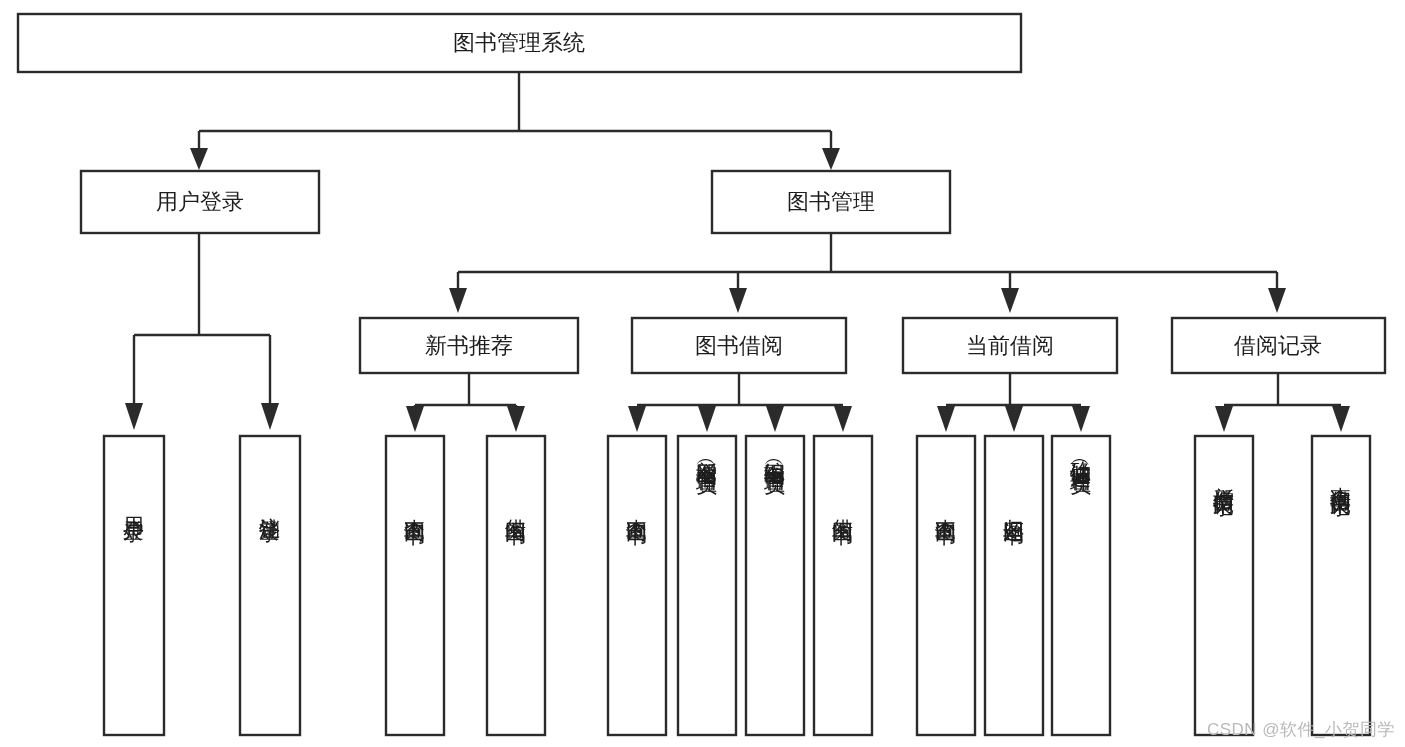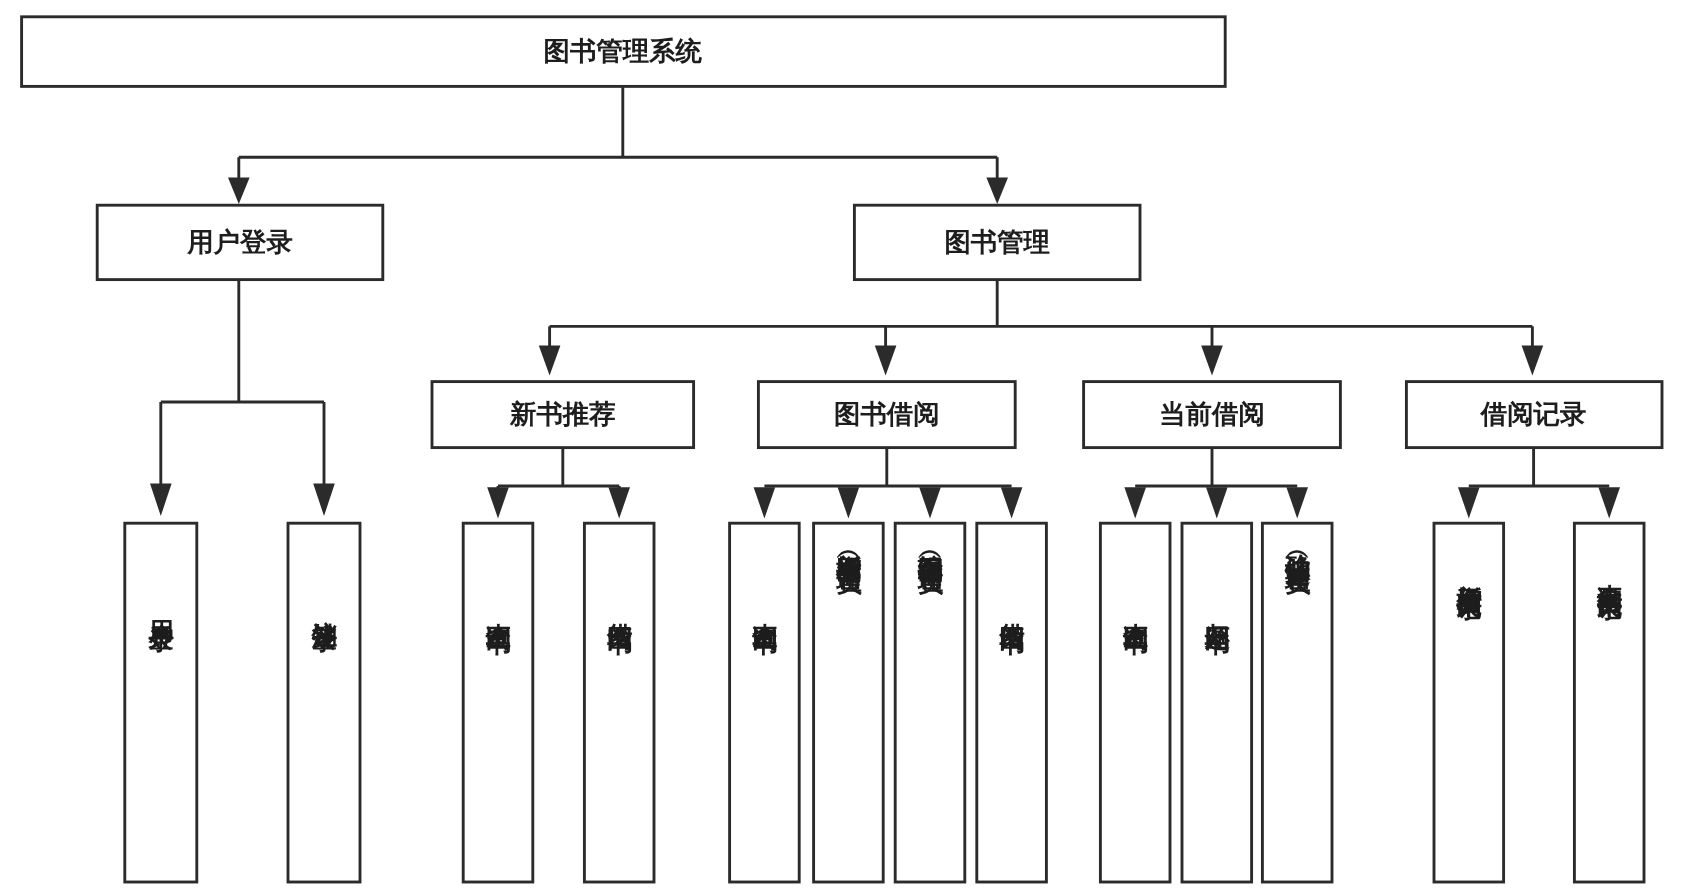--- a/index.html
+++ b/index.html
@@ -7,21 +7,20 @@
     padding: 0;
     background: #ffffff;
   }
   #stage {
     position: relative;
     width: 1405px;
     height: 747px;
     background: #ffffff;
     font-family: "Liberation Sans", "DejaVu Sans", sans-serif;
     overflow: hidden;
-    font-weight: bold;
   }
   svg#diagram {
     position: absolute;
     left: 0;
     top: 0;
     width: 1405px;
     height: 747px;
   }
   .nodebox {
     fill: #ffffff;
@@ -237,14 +236,15 @@
     <span class="leaf-text">确认归还（管理员）</span>
   </div>
 
   <div class="leaf-text-wrap" style="left:1195px; top:470px; width:58px; height:262px;">
     <span class="leaf-text">新增借阅记录</span>
   </div>
   <div class="leaf-text-wrap" style="left:1312px; top:470px; width:58px; height:262px;">
     <span class="leaf-text">查询借阅记录</span>
   </div>
 
+  <div class="watermark">CSDN @软件_小贺同学</div>
 
 </div>
 
 </body></html>

